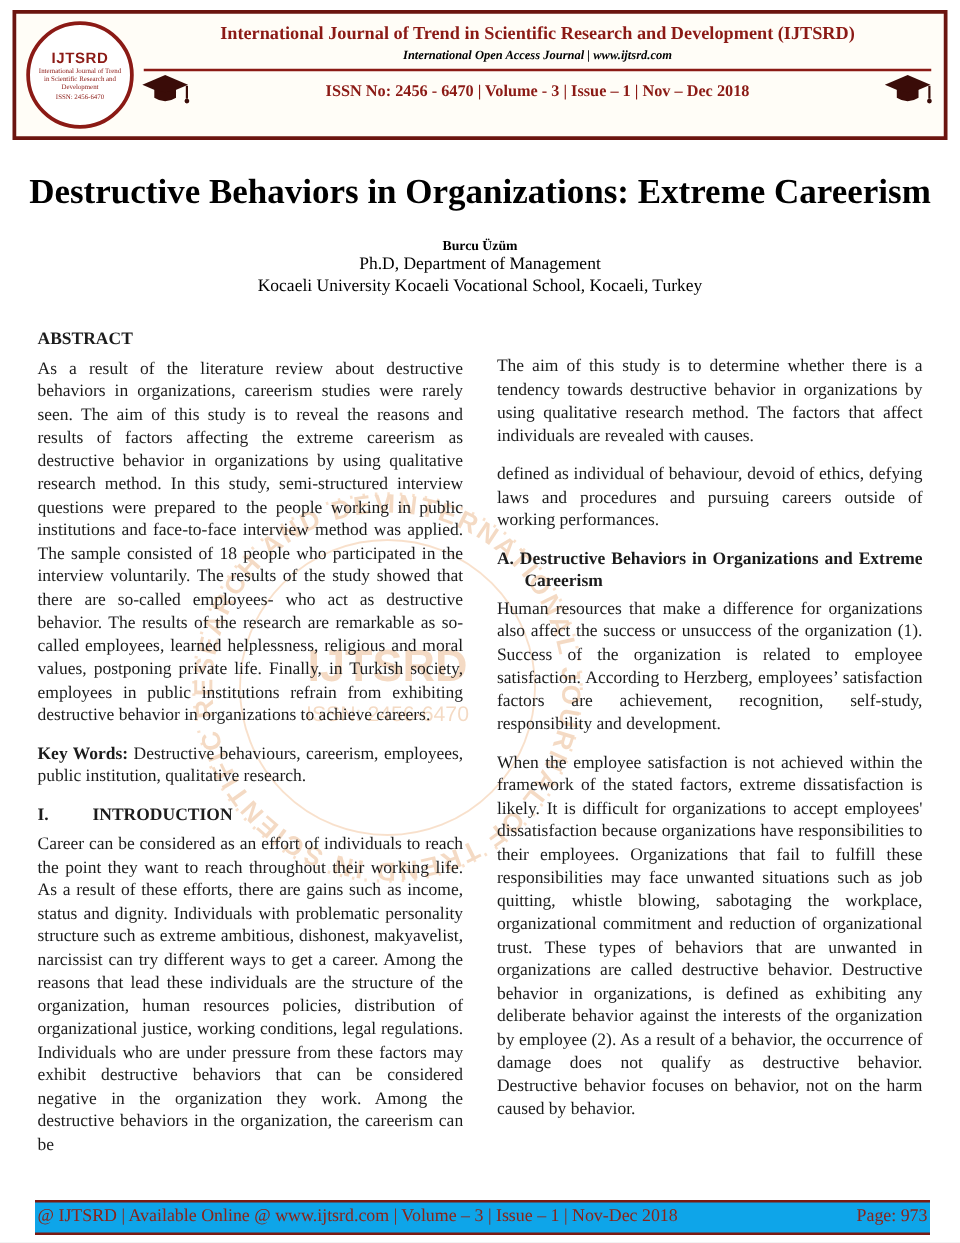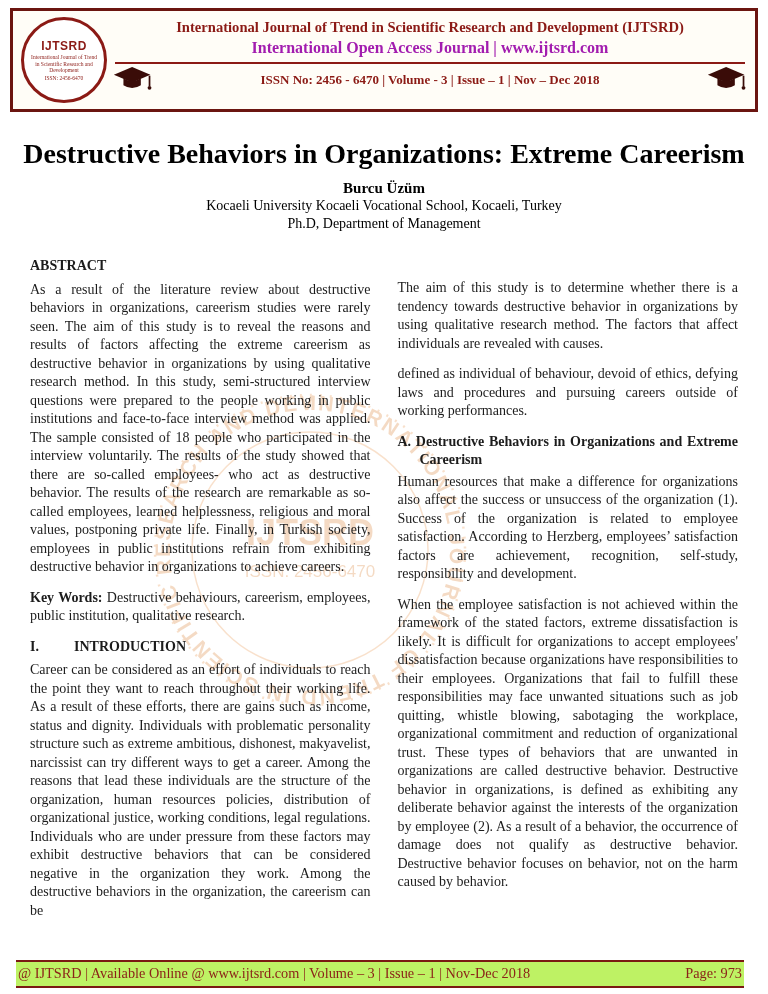--- a/index.html
+++ b/index.html
@@ -32,30 +32,30 @@
     background: #fff;
     display: flex; flex-direction: column;
     align-items: center; justify-content: center;
     text-align: center;
   }
   .logo-acronym { font-family: "Liberation Sans", sans-serif; font-weight: bold; font-size: 12px; color:#8B1A15; letter-spacing: .5px; }
   .logo-name { font-size: 5.5px; color:#8B1A15; line-height: 1.25; padding: 1px 7px 0 7px; }
   .logo-issn { font-size: 5.5px; color:#8B1A15; margin-top: 1px; }
   .header-text { margin-left: 100px; margin-right: 8px; text-align: center; }
   .hline1 { padding-top: 8px; font-size: 14.6px; font-weight: bold; color:#8B1A15; }
-  .hline2 { margin-top: 3px; font-size: 16px; font-weight: bold; color:#a21caf; }
+  .hline2 { margin-top: 3px; font-size: 10px; font-weight: bold; color:#000000;font-style:italic; }
   .hdivider { border-top: 2px solid #8B1A15; margin: 5px 2px 0 2px; }
   .issn-row { margin-top: 2px; display: flex; align-items: center; }
   .issn-text { flex: 1; text-align: center; font-size: 13px; font-weight: bold; color:#8B1A15; }
   .cap { flex: 0 0 auto; display: inline-flex; }
 
   
   .title-block { margin-top: 26px; text-align: center; color: #000; position: relative; z-index: 1; }
   .paper-title { font-size: 28px; font-weight: bold; margin: 0; }
-  .paper-author { margin-top: 10px; font-size: 15px; font-weight: bold; }
+  .paper-author { margin-top: 21px; font-size: 11px; font-weight: bold; }
   .paper-aff { font-size: 14px; line-height: 18px; }
 
   
   .watermark {
     position: absolute;
     left: 105px; top: 335px;
     width: 410px; height: 430px;
     opacity: 0.28;
     z-index: 0;
     pointer-events: none;
@@ -80,30 +80,30 @@
   .abstract-head { margin-bottom: 5px; }
   .keywords { }
   .kw-label { font-weight: bold; }
   .intro-head { display: flex; margin: 2px 0 5px 0; }
   .intro-num { width: 44px; flex: 0 0 auto; }
   .a-head { margin-bottom: 3px; padding-left: 22px; text-indent: -22px; }
 
   
   .footer {
     position: absolute;
-    left: 16px; right: 24px; bottom: 6px;
+    left: 28px; right: 24px; bottom: 6px;
     border-top: 2px solid #7a1a12;
     border-bottom: 2px solid #7a1a12;
     padding: 3px 2px 4px 2px;
     display: flex;
     justify-content: space-between;
     align-items: center;
     color: #8B2318;
     font-size: 14.3px;
-    background: #bef264;
+    background: #0ea5e9;
     z-index: 2;
   }
 </style>
 </head>
 <body>
 
 <div class="page">
 
   <div class="header-box">
     <div class="logo">
@@ -146,22 +146,22 @@
     <text font-size="21" font-family="Liberation Sans, sans-serif" font-weight="bold" fill="#D97E2E" letter-spacing="2">
       <textPath href="#wm-arc">INTERNATIONAL JOURNAL OF TREND IN SCIENTIFIC RESEARCH AND DEVELOPMENT</textPath>
     </text>
     <text x="205" y="210" text-anchor="middle" font-size="36" font-family="Liberation Sans, sans-serif" font-weight="bold" fill="#D97E2E">IJTSRD</text>
     <text x="205" y="242" text-anchor="middle" font-size="17" font-family="Liberation Sans, sans-serif" fill="#D97E2E">ISSN: 2456-6470</text>
   </svg>
 
   <div class="title-block">
     <h1 class="paper-title">Destructive Behaviors in Organizations: Extreme Careerism</h1>
     <div class="paper-author">Burcu Üzüm</div>
+    <div class="paper-aff">Ph.D, Department of Management</div>
     <div class="paper-aff">Kocaeli University Kocaeli Vocational School, Kocaeli, Turkey</div>
-    <div class="paper-aff">Ph.D, Department of Management</div>
   </div>
 
   <div class="columns">
     <div class="col left">
       <div class="sec-head abstract-head">ABSTRACT</div>
       <p>As a result of the literature review about destructive behaviors in organizations, careerism studies were rarely seen. The aim of this study is to reveal the reasons and results of factors affecting the extreme careerism as destructive behavior in organizations by using qualitative research method. In this study, semi-structured interview questions were prepared to the people working in public institutions and face-to-face interview method was applied. The sample consisted of 18 people who participated in the interview voluntarily. The results of the study showed that there are so-called employees- who act as destructive behavior. The results of the research are remarkable as so-called employees, learned helplessness, religious and moral values, postponing private life. Finally, in Turkish society, employees in public institutions refrain from exhibiting destructive behavior in organizations to achieve careers.</p>
       <p class="keywords"><span class="kw-label">Key Words:</span> <span>Destructive behaviours, careerism, employees, public institution, qualitative research.</span></p>
       <div class="sec-head intro-head">
         <span class="intro-num">I.</span>
         <span>INTRODUCTION</span>

